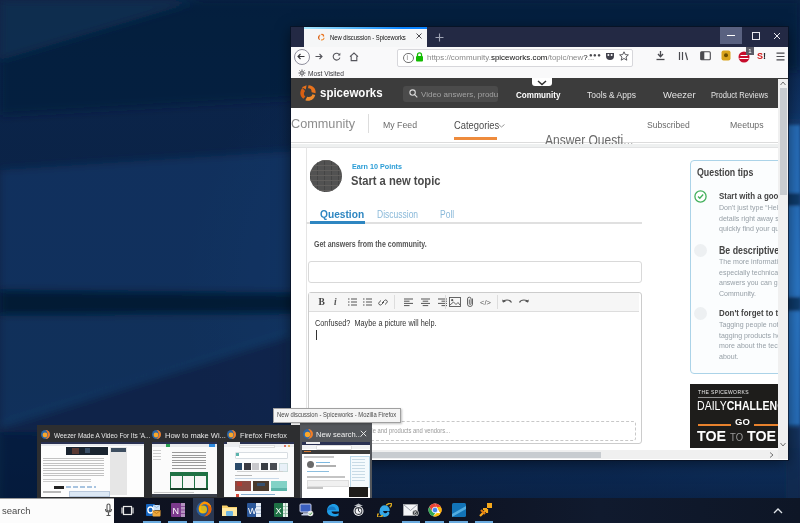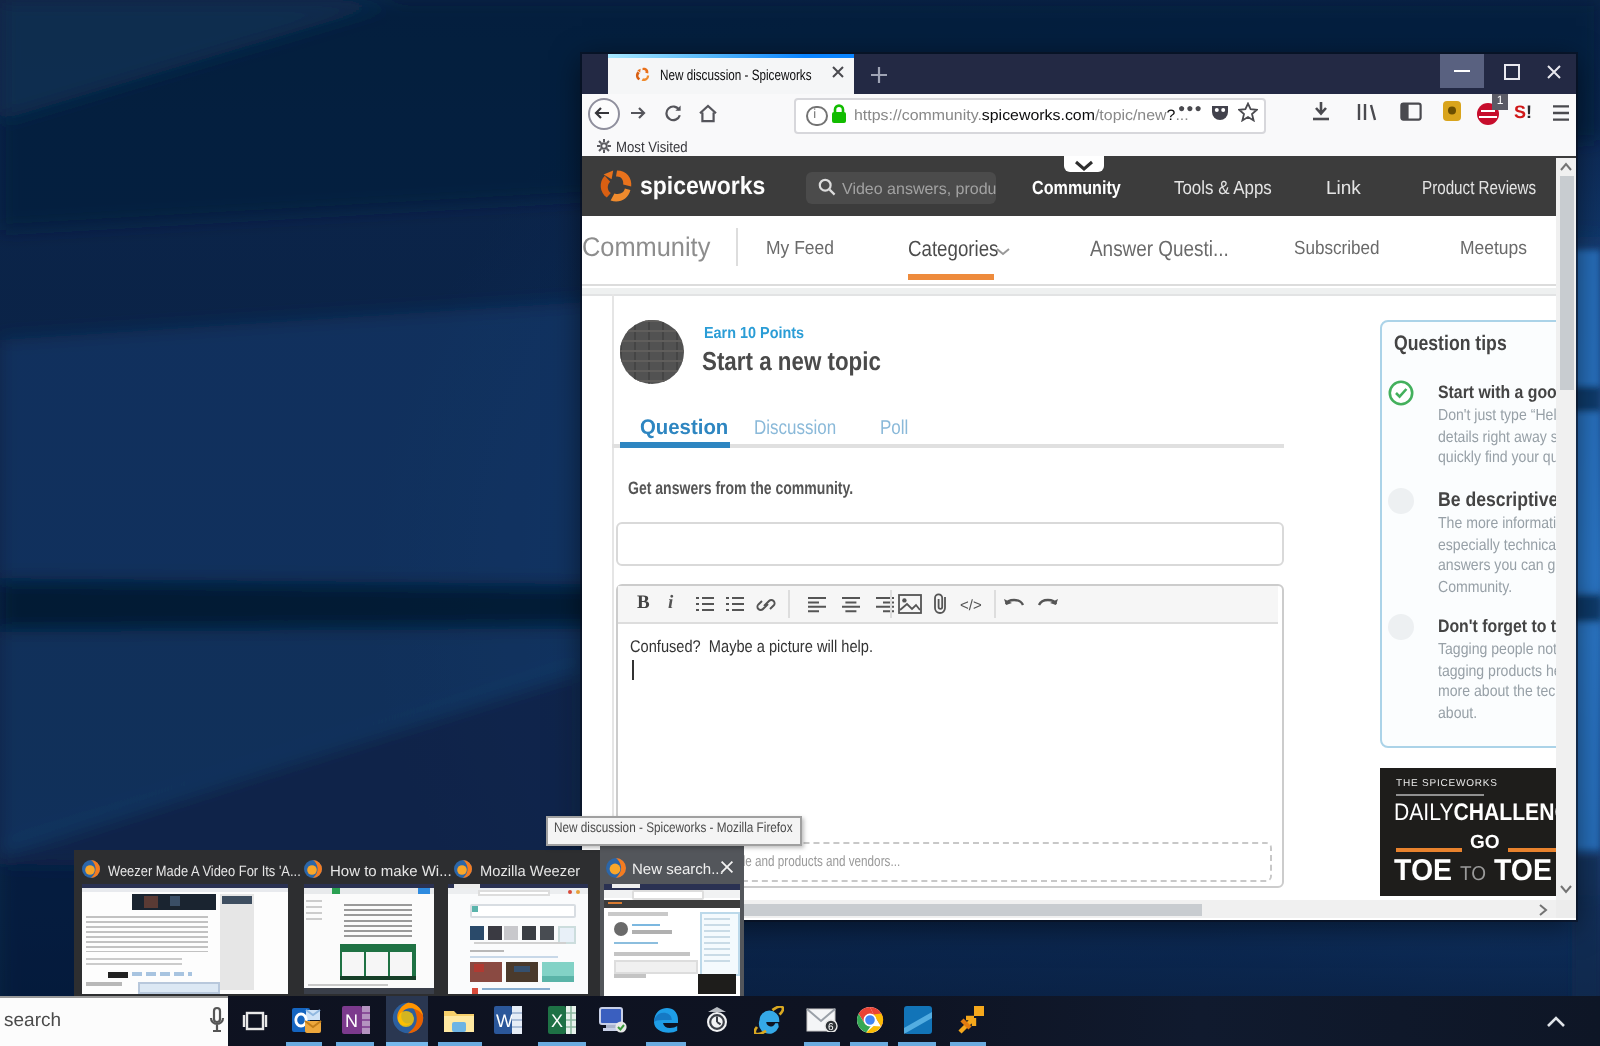--- a/index.html
+++ b/index.html
@@ -209,35 +209,35 @@
     <div class="t" style="left:130px;top:11.5px;font-size:8px;color:#a2a2a2;">Video answers, produ</div>
 
     <div class="abs" style="left:241px;top:0;width:20px;height:8px;background:#fff;border-radius:0 0 3px 3px;"></div>
     <div class="abs" style="left:245px;top:2px;width:12px;height:6px;">
           <svg width="12" height="6">
             <path d="M2 1 L6 4.5 L10 1" stroke="#2e2e2e" stroke-width="1.5" fill="none"></path>
           </svg>
         </div>
     <div class="t" style="left:225px;top:11px;font-size:9.5px;font-weight:bold;color:#fff;"><span class="sx" style="transform:scaleX(0.85);">Community</span></div>
     <div class="t" style="left:296px;top:11px;font-size:9.5px;color:#e4e4e4;"><span class="sx" style="transform:scaleX(0.89);">Tools &amp; Apps</span></div>
-    <div class="t" style="left:372px;top:11px;font-size:9.5px;color:#e4e4e4;">Link</div>
+    <div class="t" style="left:372px;top:11px;font-size:9.5px;color:#e4e4e4;">Weezer</div>
     <div class="t" style="left:420px;top:11px;font-size:9.5px;color:#e4e4e4;"><span class="sx" style="transform:scaleX(0.8);">Product Reviews</span></div>
 
     <div class="abs" style="left:0;top:30px;width:497px;height:34px;background:#fff;border-bottom:1.5px solid #dcdcdc;"></div>
     <div class="t" style="left:0px;top:37.5px;font-size:13.5px;color:#8d8d8d;"><span class="sx" style="transform:scaleX(0.94);">Community</span></div>
     <div class="abs" style="left:77px;top:36px;width:1px;height:19px;background:#ddd;"></div>
     <div class="t" style="left:92px;top:41px;font-size:9.5px;color:#6a6a6a;"><span class="sx" style="transform:scaleX(0.92);">My Feed</span></div>
     <div class="t" style="left:163px;top:41px;font-size:11px;color:#4c4c4c;"><span class="sx" style="transform:scaleX(0.85);">Categories</span></div>
     <div class="abs" style="left:207px;top:46px;width:7px;height:4px;">
           <svg width="7" height="4">
             <path d="M0.5 0.5 L3.5 3 L6.5 0.5" stroke="#999" stroke-width="1" fill="none"></path>
           </svg>
         </div>
     <div class="abs" style="left:163px;top:59px;width:43px;height:2.5px;background:#ee8b3c;"></div>
-    <div class="t" style="left:254px;top:41px;font-size:11px;color:#6a6a6a;"><span class="sx" style="transform:scaleX(0.86);">Answer Questi...</span></div>
+    <div class="t" style="left:254px;top:54px;font-size:14px;color:#6a6a6a;"><span class="sx" style="transform:scaleX(0.86);">Answer Questi...</span></div>
     <div class="t" style="left:356px;top:41px;font-size:9.5px;color:#6a6a6a;"><span class="sx" style="transform:scaleX(0.9);">Subscribed</span></div>
     <div class="t" style="left:439px;top:41px;font-size:9.5px;color:#6a6a6a;"><span class="sx" style="transform:scaleX(0.92);">Meetups</span></div>
 
     <div class="abs" style="left:0;top:65.5px;width:497px;height:3.5px;background:#eef0f0;border-bottom:1px solid #e2e3e4;"></div>
 
     <div class="abs" style="left:15px;top:69px;width:1px;height:303px;background:#e5e5e5;"></div>
 
     <div class="abs" style="left:19px;top:82px;width:32px;height:32px;border-radius:50%;background:#525252;overflow:hidden;">
       <div style="width:32px;height:32px;background:repeating-linear-gradient(#605e5c 0 1px,transparent 1px 5px),repeating-linear-gradient(90deg,#454545 0 1px,transparent 1px 7px);"></div>
     </div>
@@ -429,21 +429,21 @@
   <div class="abs" style="left:0px;top:52px;width:65px;height:3px;background:#3a3f4a;"></div>
 </div>
 
 <div class="abs" style="left:227px;top:429.5px;width:9px;height:9px;">
       <svg width="9" height="9">
         <circle cx="4.5" cy="4.5" r="4.5" fill="#2c66a8"></circle>
         <path d="M4.5 0 a4.5 4.5 0 0 1 0 9 C6 7.5 7 6 6.8 4 C6.5 2 5.5 0.8 4.5 0Z" fill="#f57c20"></path>
         <circle cx="4" cy="5" r="2.4" fill="#f9a72b"></circle>
       </svg>
     </div>
-<div class="t" style="left:240px;top:430.5px;font-size:7.5px;color:#e6e6e6;"><span class="sx" style="transform:scaleX(0.98);">Mozilla Weezer</span></div>
+<div class="t" style="left:240px;top:430.5px;font-size:7.5px;color:#e6e6e6;"><span class="sx" style="transform:scaleX(0.98);">Firefox Firefox</span></div>
 <div class="abs" style="left:223.5px;top:442px;width:70.5px;height:55px;background:#fafbfc;overflow:hidden;">
   <div class="abs" style="left:0;top:0;width:71px;height:2px;background:#2a3152;"></div>
   <div class="abs" style="left:3px;top:0.3px;width:13px;height:1.7px;background:#ececec;"></div>
   <div class="abs" style="left:0;top:2px;width:71px;height:3px;background:#eceef0;"></div>
   <div class="abs" style="left:15px;top:2.7px;width:34px;height:1.8px;background:#fff;border:0.3px solid #ddd;"></div>
   <div class="abs" style="left:60px;top:2.5px;width:2px;height:2px;background:#d84a3a;border-radius:50%;"></div>
   <div class="abs" style="left:64px;top:2.5px;width:2px;height:2px;background:#e8a03a;border-radius:50%;"></div>
   <div class="abs" style="left:11px;top:10px;width:51px;height:4.5px;background:#fff;border:0.5px solid #d8dde2;border-radius:1px;"></div>
   <div class="abs" style="left:12.5px;top:11px;width:3px;height:2.8px;background:#5ab4ac;"></div>
   <div class="abs" style="left:11.5px;top:20.5px;width:7px;height:7px;background:#2a4a6a;"></div>

